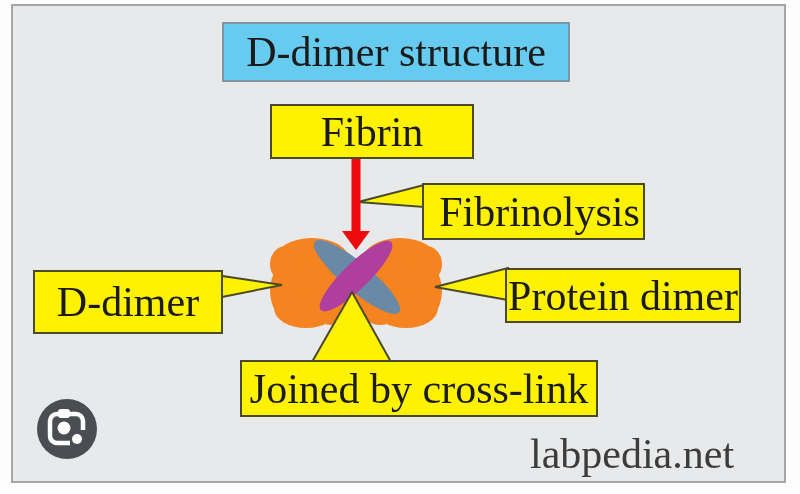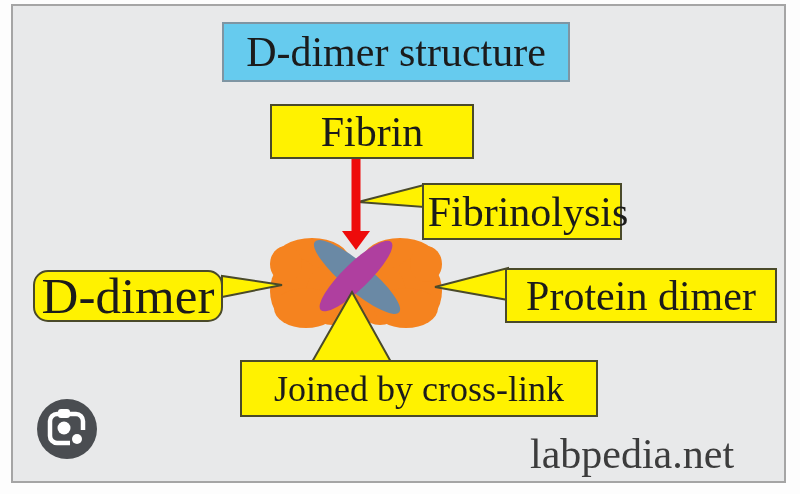--- a/index.html
+++ b/index.html
@@ -20,24 +20,24 @@
     box-sizing:border-box;color:#1b1b1b;white-space:nowrap;
     background:var(--label_fill,#fff200);
     border:2px solid var(--label_border,#4a4a2a);
   }
   .title-box{
     left:222px;top:22px;width:348px;height:60px;font-size:42px;
     background:var(--title_fill,#66cbee);
     border:2px solid #7e95a3;
   }
   .fibrin-box{left:270px;top:104px;width:204px;height:55px;font-size:42px;}
-  .fibrinolysis-box{left:422px;top:183px;width:200px;height:57px;font-size:42px;padding-left:12px;}
-  .ddimer-box{left:33px;top:270px;width:190px;height:52px;font-size:51px;border-radius:15px;}
-  .protein-box{left:505px;top:268px;width:272px;height:55px;font-size:42px;}
-  .joined-box{left:240px;top:360px;width:358px;height:57px;font-size:36px;}
+  .fibrinolysis-box{left:422px;top:183px;width:223px;height:57px;font-size:42px;padding-left:12px;}
+  .ddimer-box{left:33px;top:270px;width:190px;height:64px;font-size:42px;}
+  .protein-box{left:505px;top:268px;width:236px;height:55px;font-size:42px;}
+  .joined-box{left:240px;top:360px;width:358px;height:57px;font-size:42px;}
   .watermark{
     position:absolute;left:530px;top:432px;width:250px;height:44px;
     font-size:42px;color:#3c3c3c;text-align:left;line-height:44px;white-space:nowrap;
   }
   .lens-btn{
     position:absolute;left:37px;top:399px;width:60px;height:60px;border-radius:50%;
     background:#4a4d51;border:none;padding:0;cursor:pointer;
     display:flex;align-items:center;justify-content:center;
   }
   .callout-pointer{fill:var(--label_fill,#fff200);stroke:var(--label_border,#4a4a2a);stroke-width:2;}

